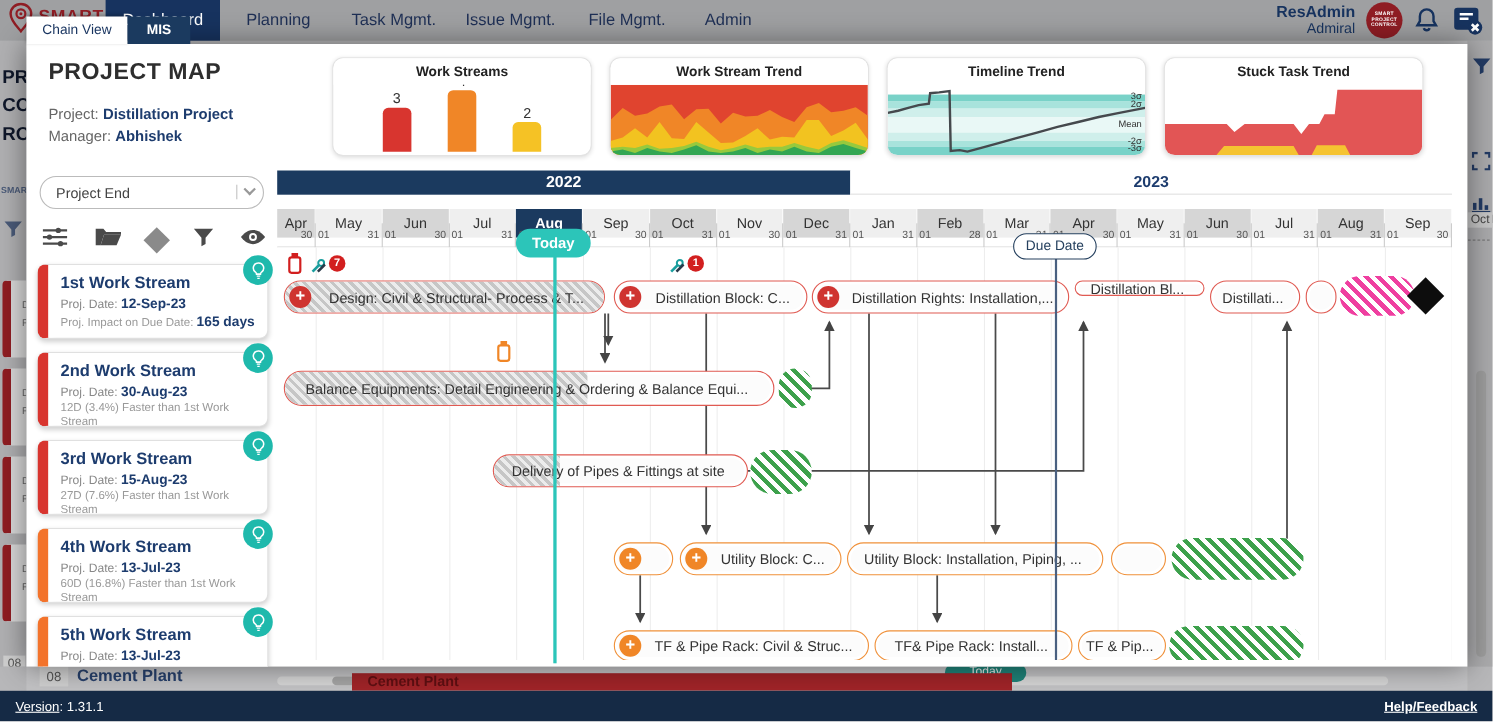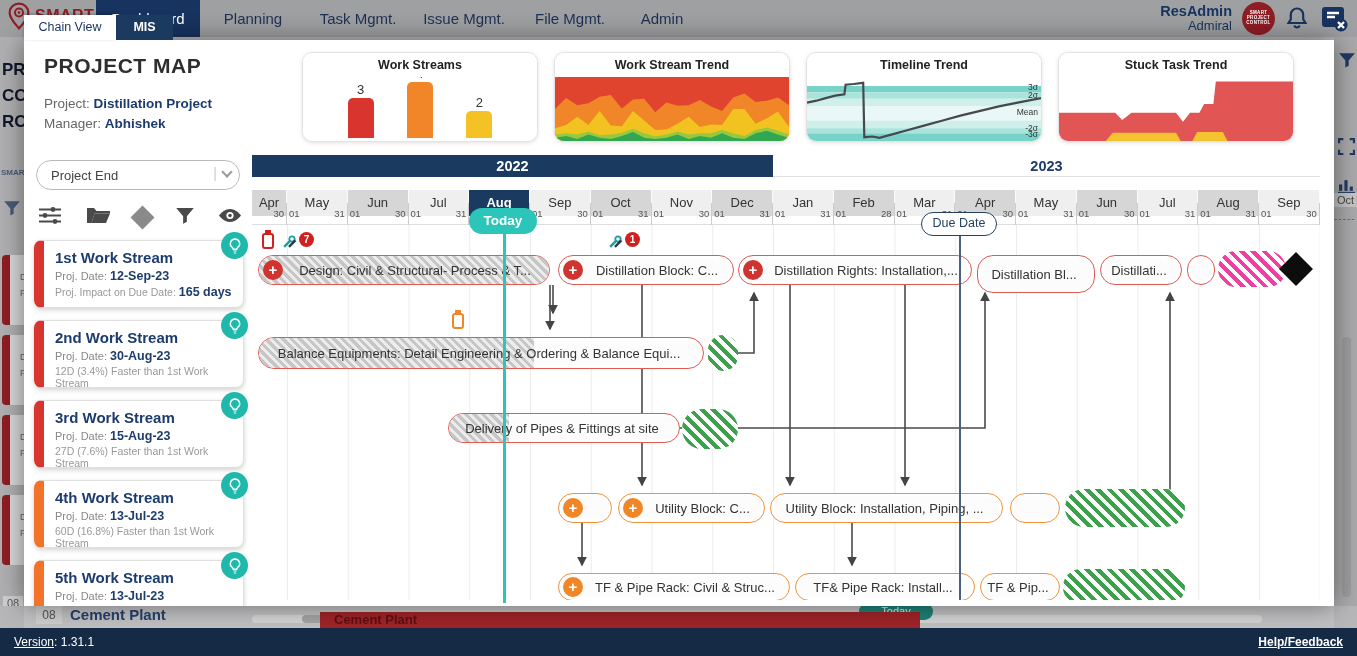--- a/index.html
+++ b/index.html
@@ -401,21 +401,21 @@
           <span class="lbl">Design: Civil &amp; Structural- Process &amp; T...</span>
         </div>
         <div class="pill red" style="left: 306px; top: 30px; width: 176px; height: 30px;">
           <span class="plus">+</span>
           <span class="lbl">Distillation Block: C...</span>
         </div>
         <div class="pill red" style="left: 486px; top: 30px; width: 234px; height: 30px;">
           <span class="plus">+</span>
           <span class="lbl">Distillation Rights: Installation,...</span>
         </div>
-        <div class="pill red" style="left: 725px; top: 30px; width: 118px; height: 38px;">
+        <div class="pill red" style="left: 725px; top: 30px; width: 118px; height: 14px;">
           <span class="lbl">Distillation Bl...</span>
         </div>
         <div class="pill red" style="left: 848px; top: 30px; width: 82px; height: 30px;">
           <span class="lbl">Distillati...</span>
         </div>
         <div class="pill red" style="left: 935px; top: 30px; width: 28px; height: 30px;">
           <span class="lbl"></span>
         </div>
         <div class="pill red" style="left: 6px; top: 112px; width: 446px; height: 32px;">
           <div class="done" style="width: 62%;"></div>

